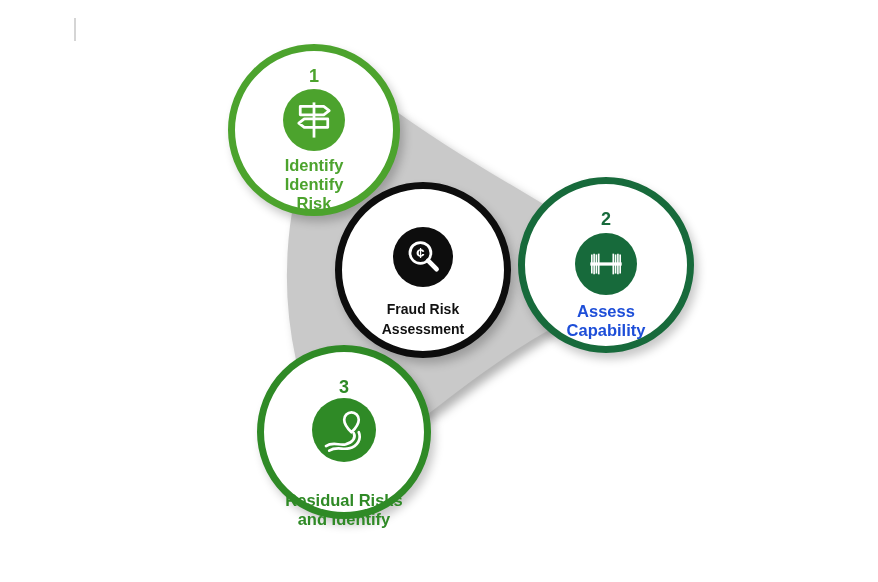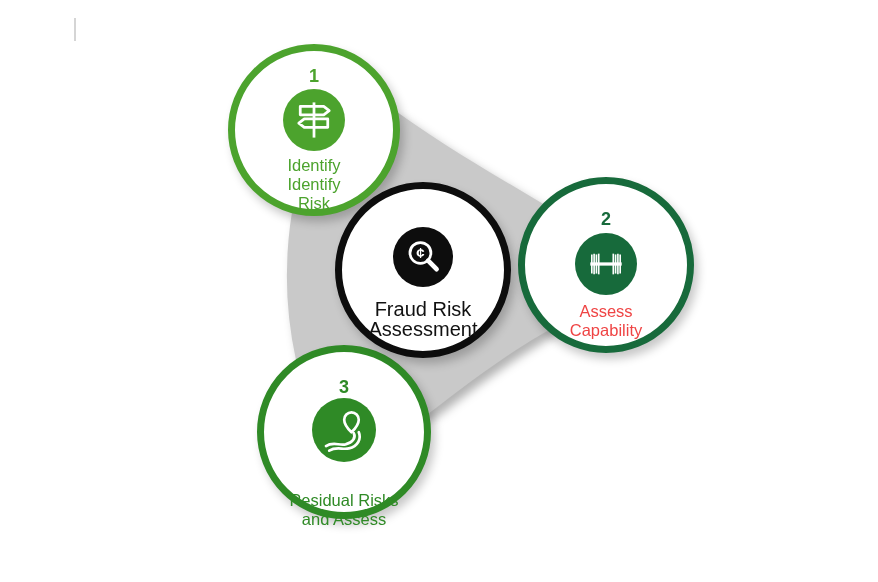--- a/index.html
+++ b/index.html
@@ -25,25 +25,25 @@
   .num-1 { color:#4ca32d; margin-top:14px; }
   .num-2 { color:#176a3b; margin-top:24px; }
   .num-3 { color:#2f8a26; margin-top:24px; }
 
   .icon-disc { border-radius:50%; display:flex; align-items:center; justify-content:center; flex:none; }
   .disc-1 { width:62px; height:62px; background:#4ca32d; margin-top:2px; }
   .disc-2 { width:62px; height:62px; background:#176a3b; margin-top:3px; }
   .disc-3 { width:64px; height:64px; background:#2f8a26; margin-top:0; }
   .disc-center { width:60px; height:60px; background:#0d0d0d; margin-top:38px; }
 
-  .label { font-weight:normal; text-align:center; font-size:16.5px; line-height:19px; white-space:nowrap; }
+  .label { font-weight:bold; text-align:center; font-size:16.5px; line-height:19px; white-space:nowrap; }
   .label-1 { color:#4ca32d; margin-top:5px; }
-  .label-2 { color:#ef4444; margin-top:7px; }
+  .label-2 { color:#1d4ed8; margin-top:7px; }
   .label-3 { color:#2f8a26; margin-top:29px; }
-  .label-center { color:#111111; margin-top:12px; font-size:20px; line-height:20px; }
+  .label-center { color:#111111; margin-top:12px; font-size:14px; line-height:20px; }
 
   .icon-svg { display:block; }
 </style>
 </head>
 <body>
 
 <div class="canvas">
 
   <div class="artifact-line"></div>
 
@@ -92,21 +92,21 @@
     <div class="num num-3">3</div>
     <div class="icon-disc disc-3">
       <svg class="icon-svg" width="46" height="46" viewBox="0 0 24 24" fill="none" stroke="#ffffff" stroke-width="1.4" stroke-linecap="round">
         <path d="M15.9 2.8 c-2.1 0 -3.8 1.7 -3.8 3.8 c0 2.8 3.8 6.6 3.8 6.6 s3.8 -3.8 3.8 -6.6 c0 -2.1 -1.7 -3.8 -3.8 -3.8 Z" stroke-linejoin="round"></path>
         <path d="M2.6 20.4 C6.2 17.9 9.4 20.2 12.8 19.5 C16.6 18.6 18.3 16 17.1 13.6"></path>
         <path d="M4.3 22.8 C8 20.4 11 22.4 14.6 21.6 C19.2 20.5 21.2 16.6 19.7 13.1"></path>
       </svg>
     </div>
     <div class="label label-3">
       <div>Residual Risks</div>
-      <div>and Assess</div>
+      <div>and Identify</div>
     </div>
   </div>
 
   <div class="node node-center">
     <div class="icon-disc disc-center">
       <svg class="icon-svg" width="44" height="44" viewBox="0 0 24 24" fill="none" stroke="#ffffff">
         <circle cx="10.6" cy="9.8" r="5.7" stroke-width="1.5"></circle>
         <line x1="14.8" y1="14" x2="19.4" y2="18.6" stroke-width="2.6" stroke-linecap="round"></line>
         <text x="10.6" y="12.6" text-anchor="middle" stroke="none" fill="#ffffff" font-family="Liberation Sans, sans-serif" font-size="8.2" font-weight="bold">¢</text>
       </svg>

